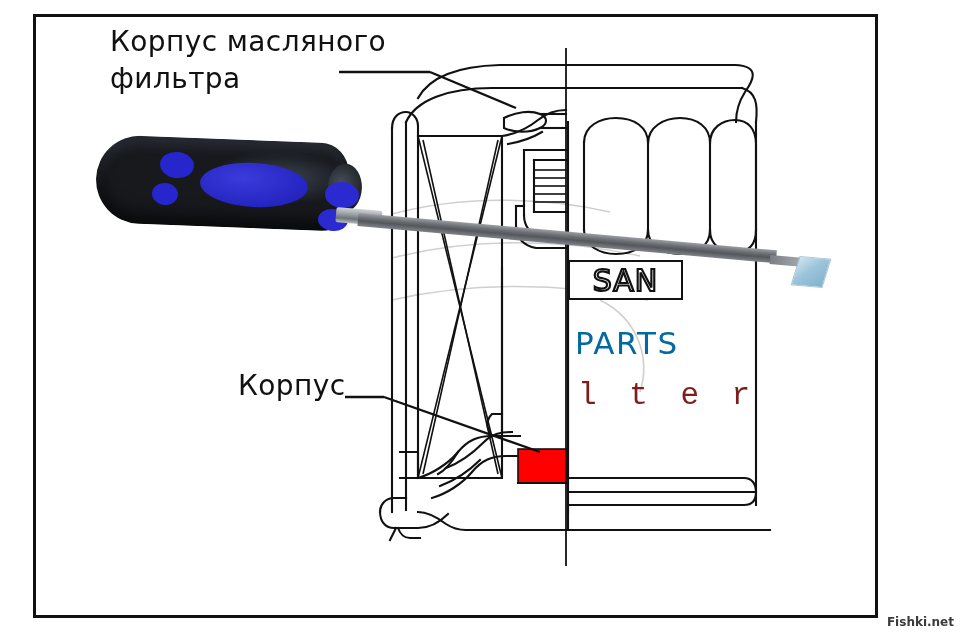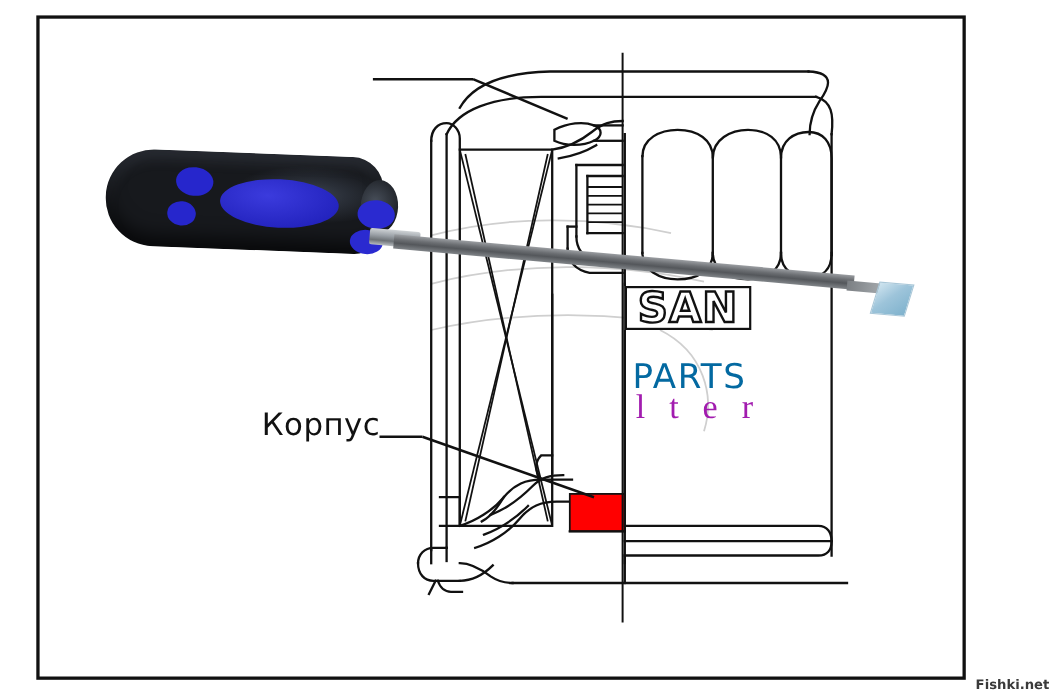--- a/index.html
+++ b/index.html
@@ -29,32 +29,32 @@
   .ghost{fill:none;stroke:#cfcfcf;stroke-width:1.6;}
   .seal{fill:#ff0000;stroke:#111;stroke-width:1.6;}
 
   
   .brand-box{
     position:absolute;left:568px;top:260px;width:115px;height:40px;
     border:2.4px solid #111;box-sizing:border-box;background:#fff;
     display:flex;align-items:center;justify-content:center;
   }
   .brand-san{
-    font-family:"DejaVu Sans",sans-serif;font-weight:bold;font-size:38px;
+    font-family:"DejaVu Sans",sans-serif;font-weight:normal;font-size:30px;
     letter-spacing:1px;color:#fff;
     -webkit-text-stroke:2.2px #111;
     text-shadow:0 0 0 #111;
   }
   .brand-parts{
     position:absolute;left:575px;top:325px;color:#0369a1;
     font-family:"DejaVu Sans",sans-serif;font-size:31px;letter-spacing:1.6px;
   }
   .brand-lter{
-    position:absolute;left:578px;top:352px;color:#a21caf;
-    font-family:Liberation Serif, serif;font-size:31px;letter-spacing:7px;
+    position:absolute;left:578px;top:378px;color:#7f1d1d;
+    font-family:Liberation Mono, monospace;font-size:31px;letter-spacing:7px;
   }
 
   
   #driver{position:absolute;left:0;top:0;width:960px;height:635px;}
   .handle{
     position:absolute;left:96px;top:139px;width:252px;height:88px;
     border-radius:46px 30px 26px 46px;
     background:
       radial-gradient(ellipse 70px 26px at 186px 36px,#3d4450 0%,#2a2f38 45%,#17191d 100%),
       linear-gradient(180deg,#3a4049 0%,#24282f 38%,#101216 78%,#2c3037 100%);
@@ -221,17 +221,19 @@
     <div class="shaft-taper"></div>
     <div class="tip"></div>
   </div>
 
   <div class="brand-box">
     <span class="brand-san">SAN</span>
   </div>
   <div class="brand-parts">PARTS</div>
   <div class="brand-lter">l t e r</div>
 
+  <div class="label" id="lbl-housing">Корпус масляного
+фильтра</div>
   <div class="label" id="lbl-thread">Корпус</div>
 
   <div class="watermark">Fishki.net</div>
 
 </div>
 
 </body></html>

